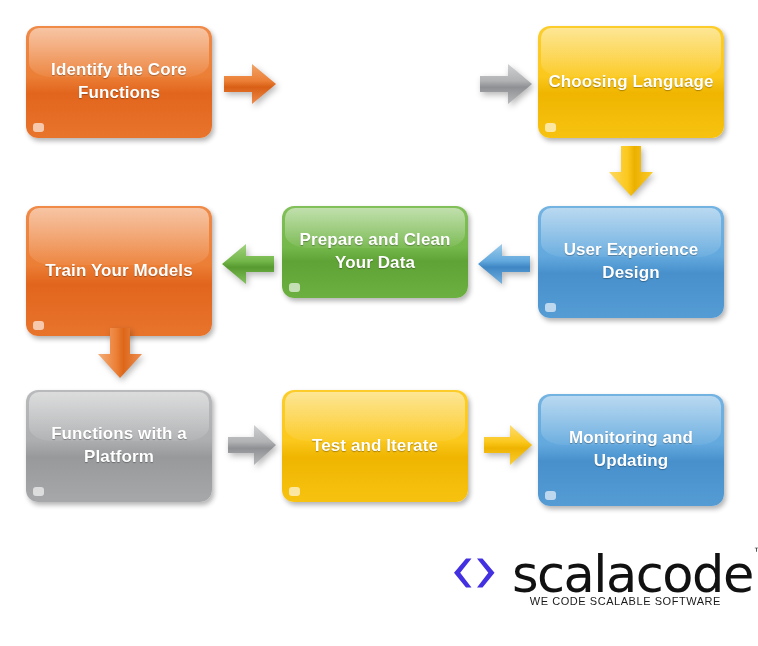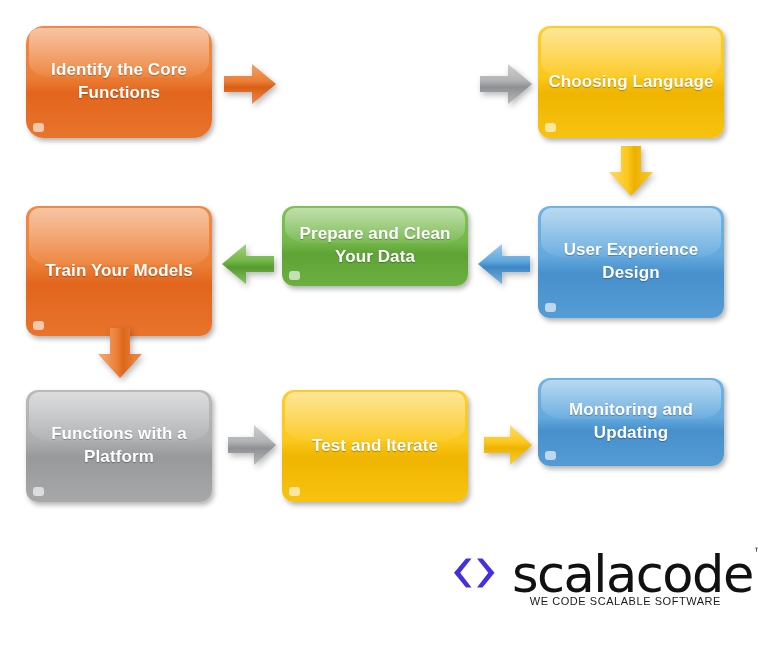--- a/index.html
+++ b/index.html
@@ -125,21 +125,21 @@
     letter-spacing: 0.55px;
     margin-top: -3px;
     padding-right: 3px;
   }
 </style>
 </head>
 <body>
 
 <div id="canvas">
 
-  <div class="node c-orange" style="left:26px; top:26px; width:186px; height:112px;border-radius:18px;">
+  <div class="node c-orange" style="left:26px; top:26px; width:186px; height:112px;">
     <span class="label">Identify the Core Functions</span>
   </div>
 
   <div class="arrow" style="left:222px; top:60px; width:56px; height:48px;">
     <svg viewBox="0 0 56 48" xmlns="http://www.w3.org/2000/svg" aria-hidden="true">
       <defs>
         <linearGradient id="gradArrowOrange1" x1="0" y1="0" x2="0" y2="1">
           <stop offset="0%" stop-color="#f0a469"></stop>
           <stop offset="42%" stop-color="#ec7f36"></stop>
           <stop offset="58%" stop-color="#d85f15"></stop>
@@ -194,21 +194,21 @@
           <stop offset="0%" stop-color="#a3d27f"></stop>
           <stop offset="42%" stop-color="#74b74a"></stop>
           <stop offset="58%" stop-color="#579a2f"></stop>
           <stop offset="100%" stop-color="#83c25c"></stop>
         </linearGradient>
       </defs>
       <path d="M54,16 L26,16 L26,4 L2,24 L26,44 L26,32 L54,32 Z" fill="url(#gradArrowGreen1)"></path>
     </svg>
   </div>
 
-  <div class="node c-green" style="left:282px; top:206px; width:186px; height:80px;">
+  <div class="node c-green" style="left:282px; top:206px; width:186px; height:92px;">
     <span class="label">Prepare and Clean Your Data</span>
   </div>
 
   <div class="arrow" style="left:476px; top:240px; width:56px; height:48px;">
     <svg viewBox="0 0 56 48" xmlns="http://www.w3.org/2000/svg" aria-hidden="true">
       <defs>
         <linearGradient id="gradArrowBlue1" x1="0" y1="0" x2="0" y2="1">
           <stop offset="0%" stop-color="#9ccbea"></stop>
           <stop offset="42%" stop-color="#63a9de"></stop>
           <stop offset="58%" stop-color="#3e86c4"></stop>
@@ -266,21 +266,21 @@
           <stop offset="0%" stop-color="#fddc72"></stop>
           <stop offset="42%" stop-color="#fbc81d"></stop>
           <stop offset="58%" stop-color="#eeb300"></stop>
           <stop offset="100%" stop-color="#fbcf35"></stop>
         </linearGradient>
       </defs>
       <path d="M2,15 L28,15 L28,3 L50,23 L28,43 L28,31 L2,31 Z" fill="url(#gradArrowYellow2)"></path>
     </svg>
   </div>
 
-  <div class="node c-blue" style="left:538px; top:378px; width:186px; height:88px;">
+  <div class="node c-blue" style="left:538px; top:394px; width:186px; height:112px;">
     <span class="label">Monitoring and Updating</span>
   </div>
 
   <div id="logo">
     <div class="logo-row">
       <span class="logo-mark">
         <svg viewBox="0 0 58 44" xmlns="http://www.w3.org/2000/svg" aria-hidden="true">
           <path d="M19.5 7.5 L14.0 7.5 L2.0 21.8 L14.0 36.5 L19.5 36.5 L8.2 21.8 Z" fill="#4330e0"></path>
           <path d="M25.0 7.5 L30.5 7.5 L42.5 21.8 L30.5 36.5 L25.0 36.5 L36.3 21.8 Z" fill="#4330e0"></path>
         </svg>

